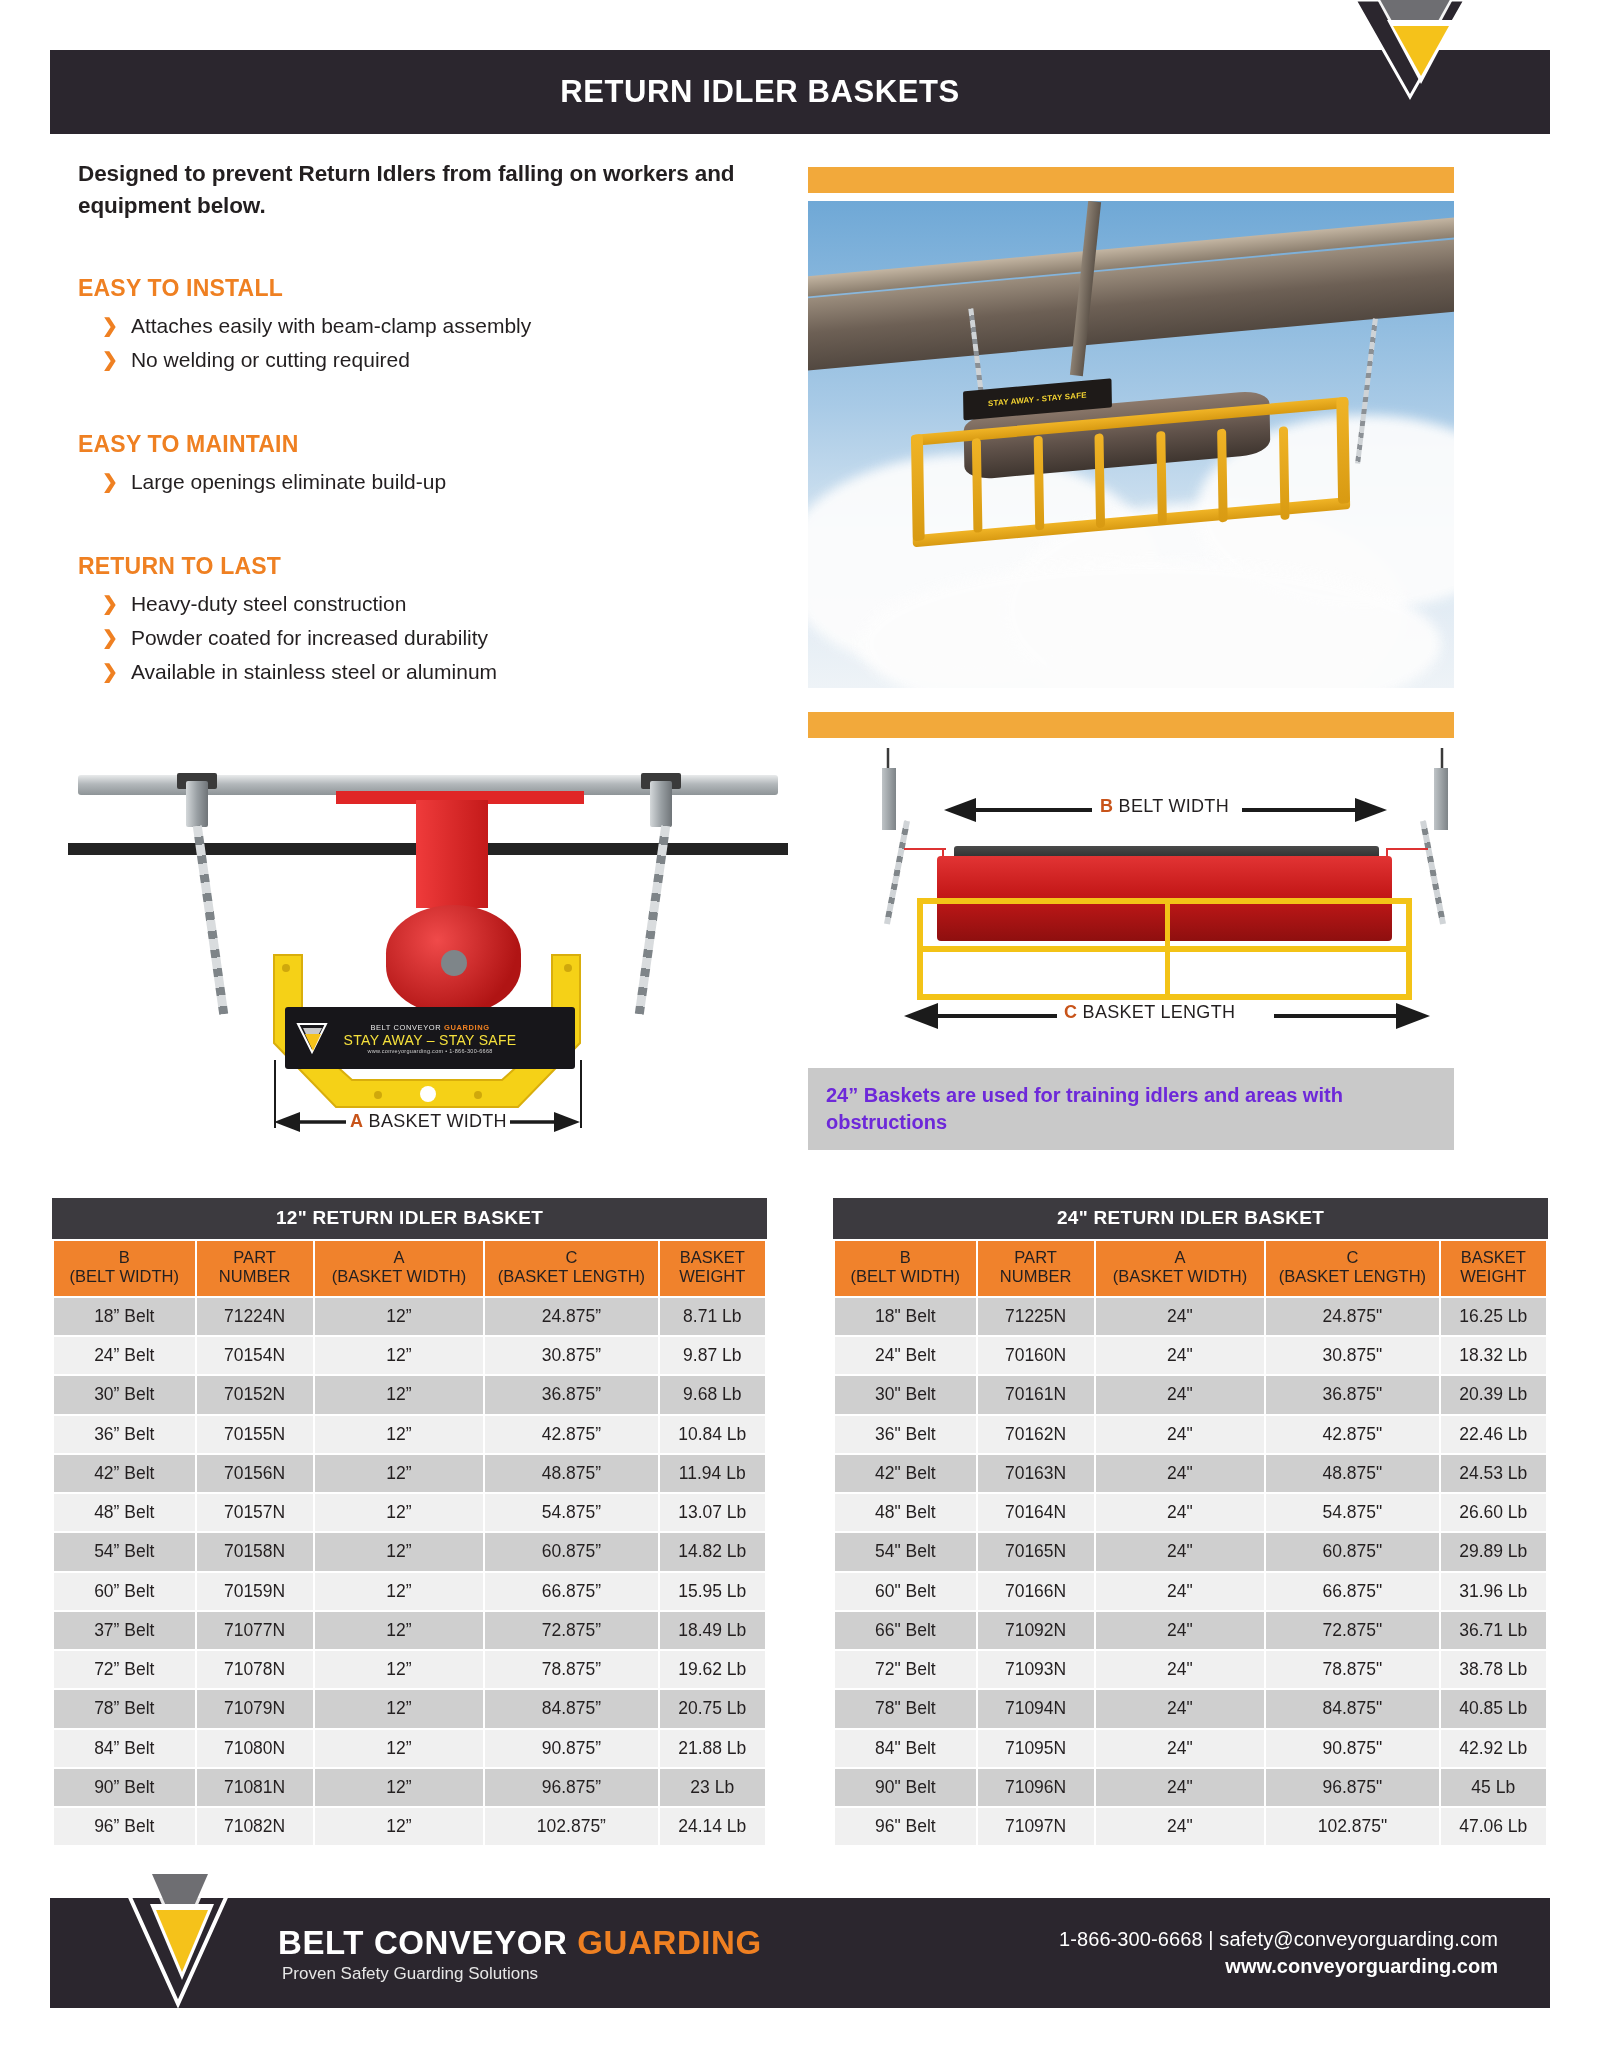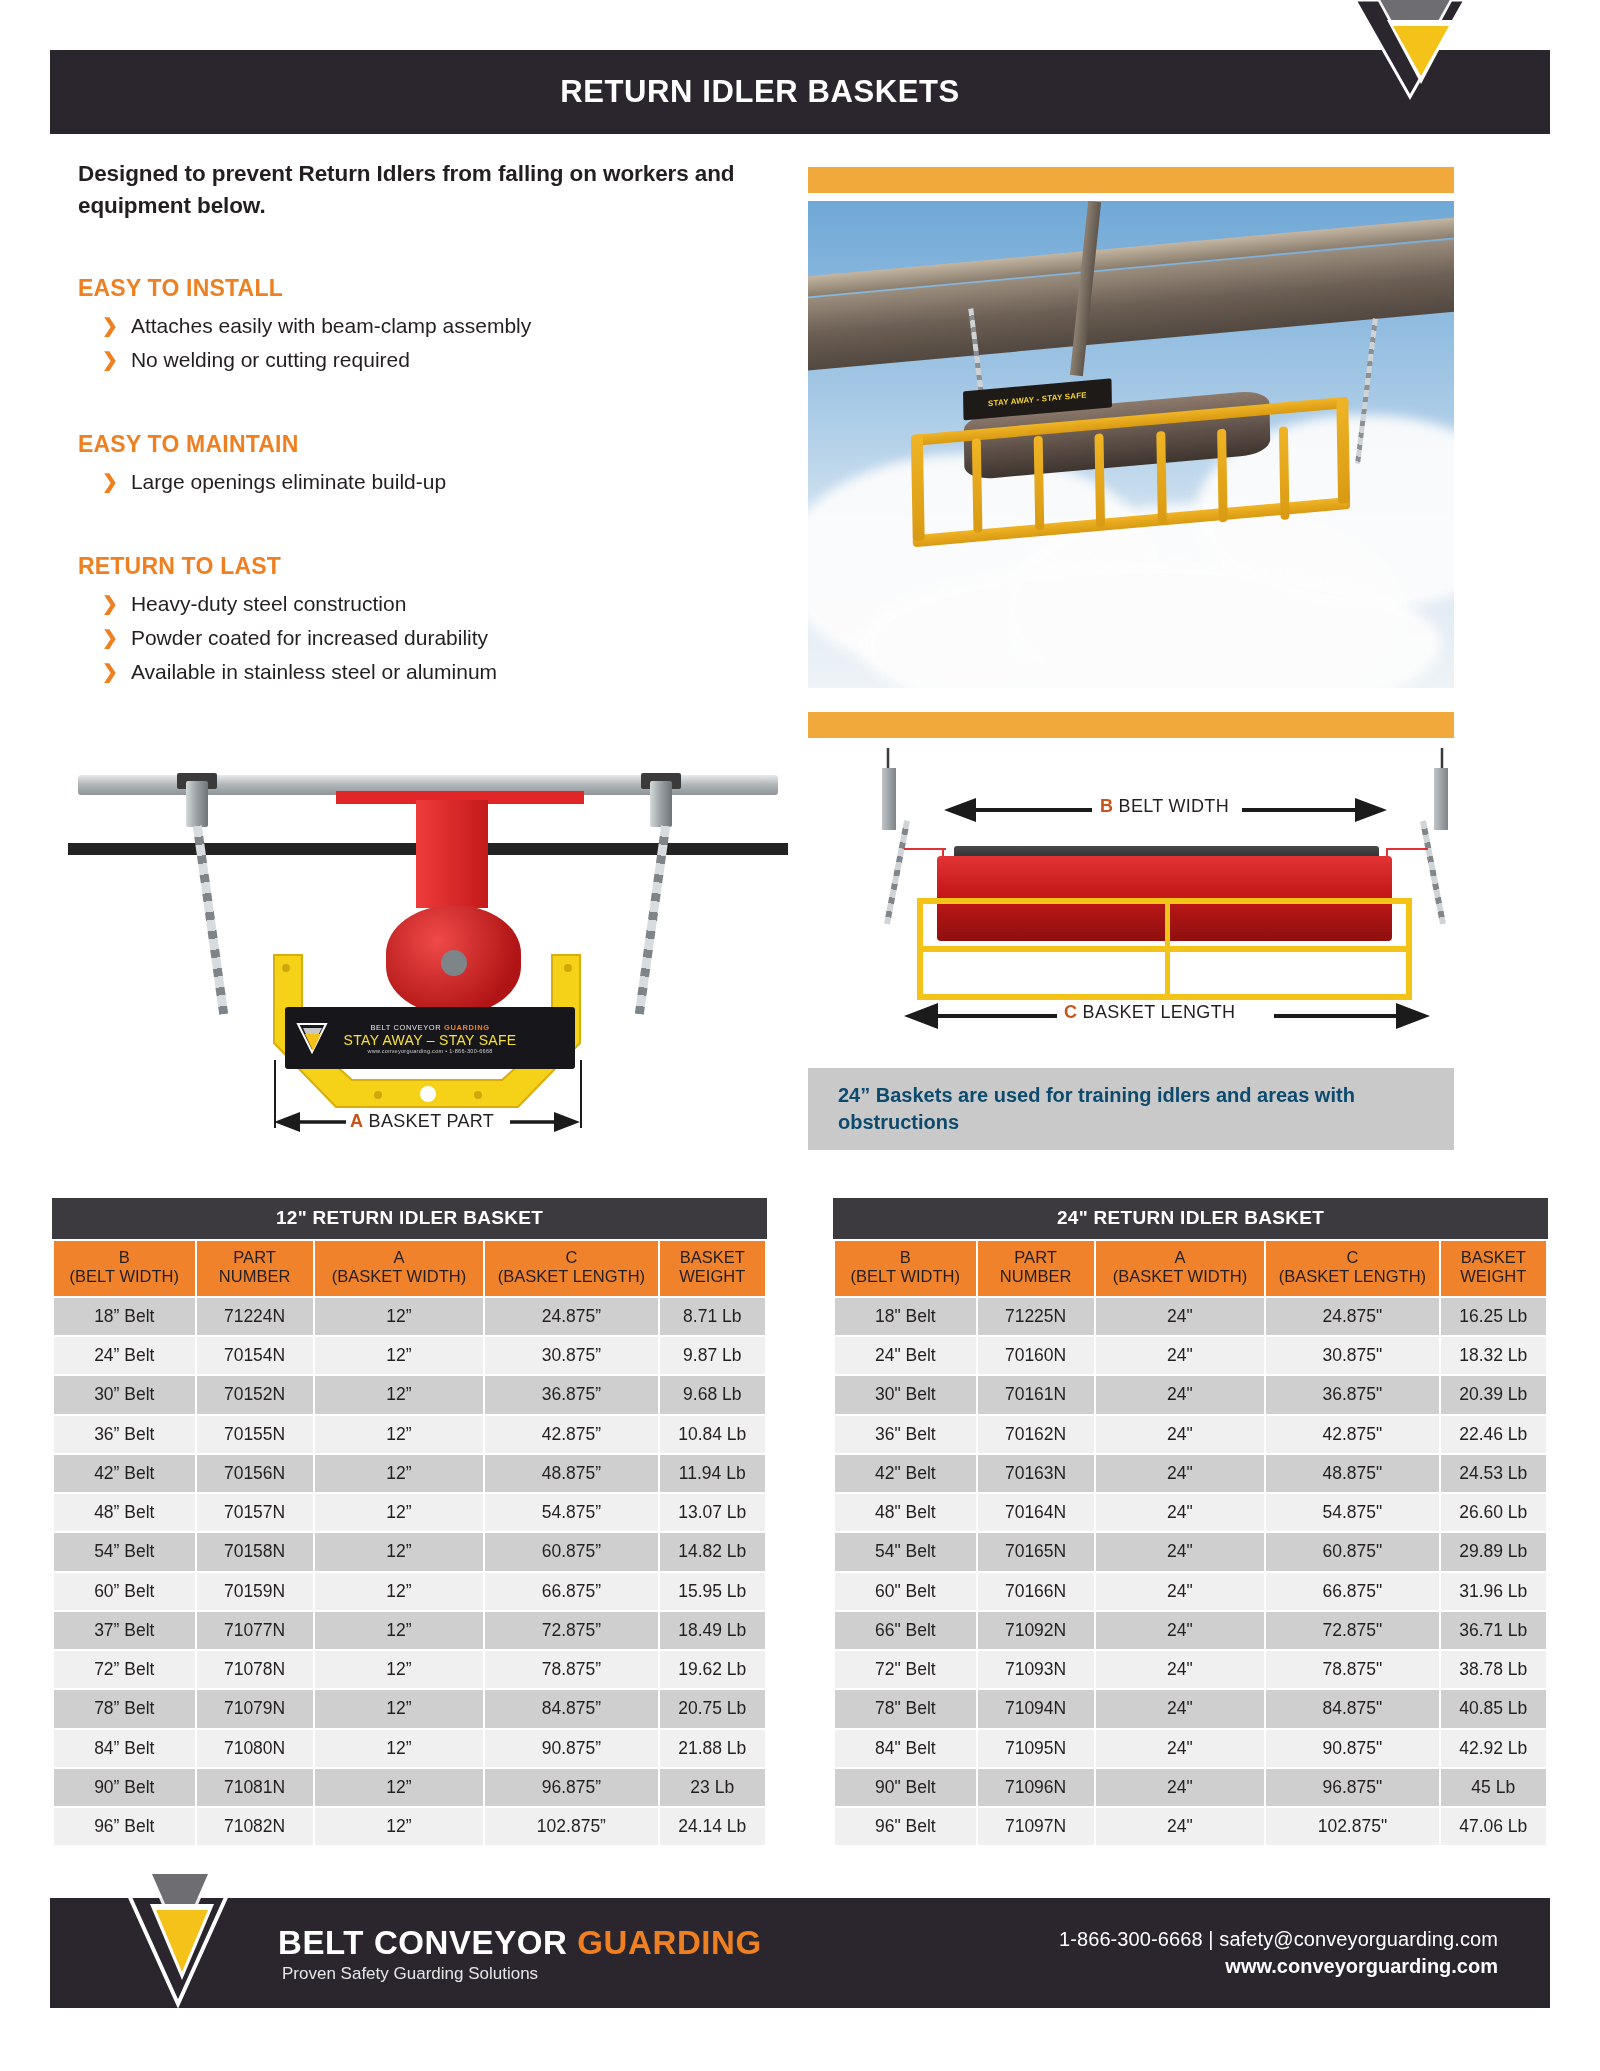--- a/index.html
+++ b/index.html
@@ -179,21 +179,21 @@
     background: repeating-linear-gradient(#d0d4d7 0 8px, #80868a 8px 14px);
   }
   .schem-redline { position:absolute; background:#d33; height:2px; }
 
   
   .note {
     position:absolute; left:808px; top:1068px; width:646px; height:82px;
     background:#c9c9c9; display:flex; align-items:center;
   }
   .note-text {
-    padding: 0 30px; font-size:20px; font-weight:bold; color:#0c4a6e; line-height:1.35;
+    padding: 0 18px; font-size:20px; font-weight:bold; color:#6d28d9; line-height:1.35;
   }
 
   
   .tbl-wrap { position:absolute; top:1198px; width:715px; }
   .tbl-wrap.left  { left:52px; }
   .tbl-wrap.right { left:833px; }
   .tbl-title {
     background:#3c3a3f; color:#fff; text-align:center;
     font-size:19px; font-weight:bold; letter-spacing:.3px; padding:9px 0 10px;
   }
@@ -363,21 +363,21 @@
   <div class="dim" style="left:78px;top:1060px;width:700px;height:90px;">
     <div class="tick" style="left:196px;top:0;height:68px;"></div>
     <div class="tick" style="left:502px;top:0;height:68px;"></div>
     <svg width="700" height="90" style="position:absolute;left:0;top:0;">
       <polygon points="196,62 222,52 222,72" fill="#1b1b1b"></polygon>
       <line x1="220" y1="62" x2="268" y2="62" stroke="#1b1b1b" stroke-width="3.5"></line>
       <polygon points="502,62 476,52 476,72" fill="#1b1b1b"></polygon>
       <line x1="478" y1="62" x2="432" y2="62" stroke="#1b1b1b" stroke-width="3.5"></line>
     </svg>
     <div class="dim-label" style="left:272px;top:51px;">
-      <b>A</b><span> BASKET PART</span>
+      <b>A</b><span> BASKET WIDTH</span>
     </div>
   </div>
 
   <div class="schem">
     <svg width="646" height="300" style="position:absolute;left:0;top:0;">
 
       <line x1="46" y1="0" x2="46" y2="40" stroke="#3a3a3a" stroke-width="2.5"></line>
       <line x1="600" y1="0" x2="600" y2="40" stroke="#3a3a3a" stroke-width="2.5"></line>
 
       <polygon points="102,62 134,50 134,74" fill="#1b1b1b"></polygon>

